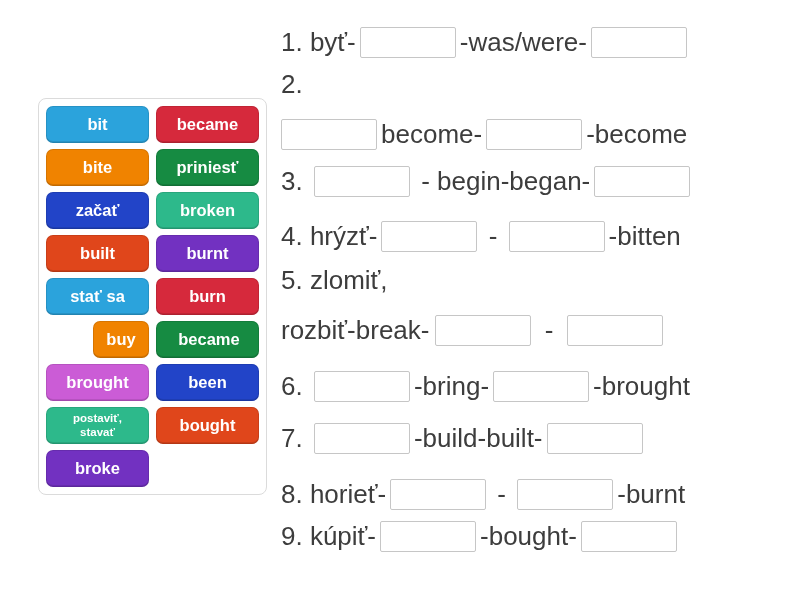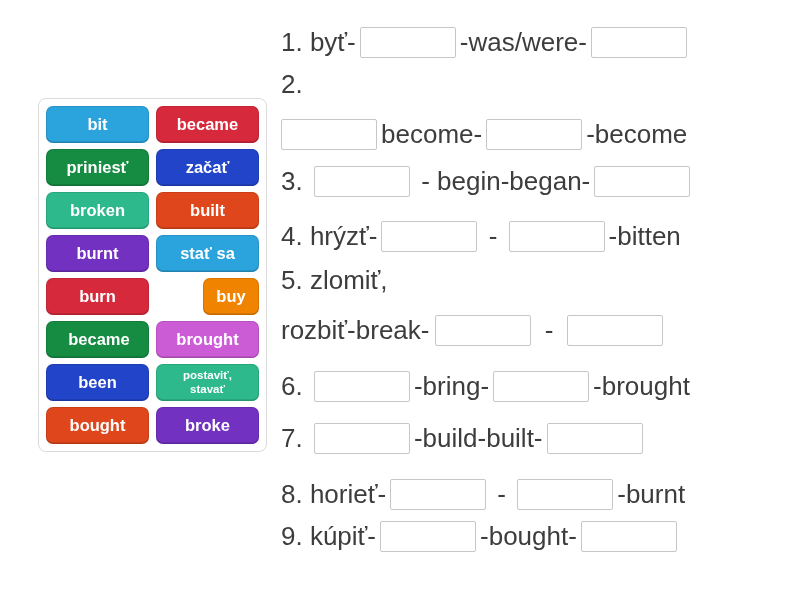--- a/index.html
+++ b/index.html
@@ -85,20 +85,21 @@
   }
 </style>
 </head>
 <body>
 
 <div id="stage">
 
   <div class="board">
       <div class="tile" style="background: rgb(43, 163, 220);">bit</div>
       <div class="tile" style="background: rgb(214, 41, 60);">became</div>
+      <div class="tile" style="background: rgb(240, 131, 0);">bite</div>
       <div class="tile" style="background: rgb(22, 139, 66);">priniesť</div>
       <div class="tile" style="background: rgb(34, 68, 200);">začať</div>
       <div class="tile" style="background: rgb(45, 185, 139);">broken</div>
       <div class="tile" style="background: rgb(224, 70, 27);">built</div>
       <div class="tile" style="background: rgb(114, 49, 193);">burnt</div>
       <div class="tile" style="background: rgb(43, 163, 220);">stať sa</div>
       <div class="tile" style="background: rgb(214, 41, 60);">burn</div>
       <div class="tile" style="background: rgb(240, 131, 0); margin-left: 47px;">buy</div>
       <div class="tile" style="background: rgb(22, 139, 66); padding-left: 7px;">became</div>
       <div class="tile" style="background: rgb(203, 92, 214);">brought</div>

